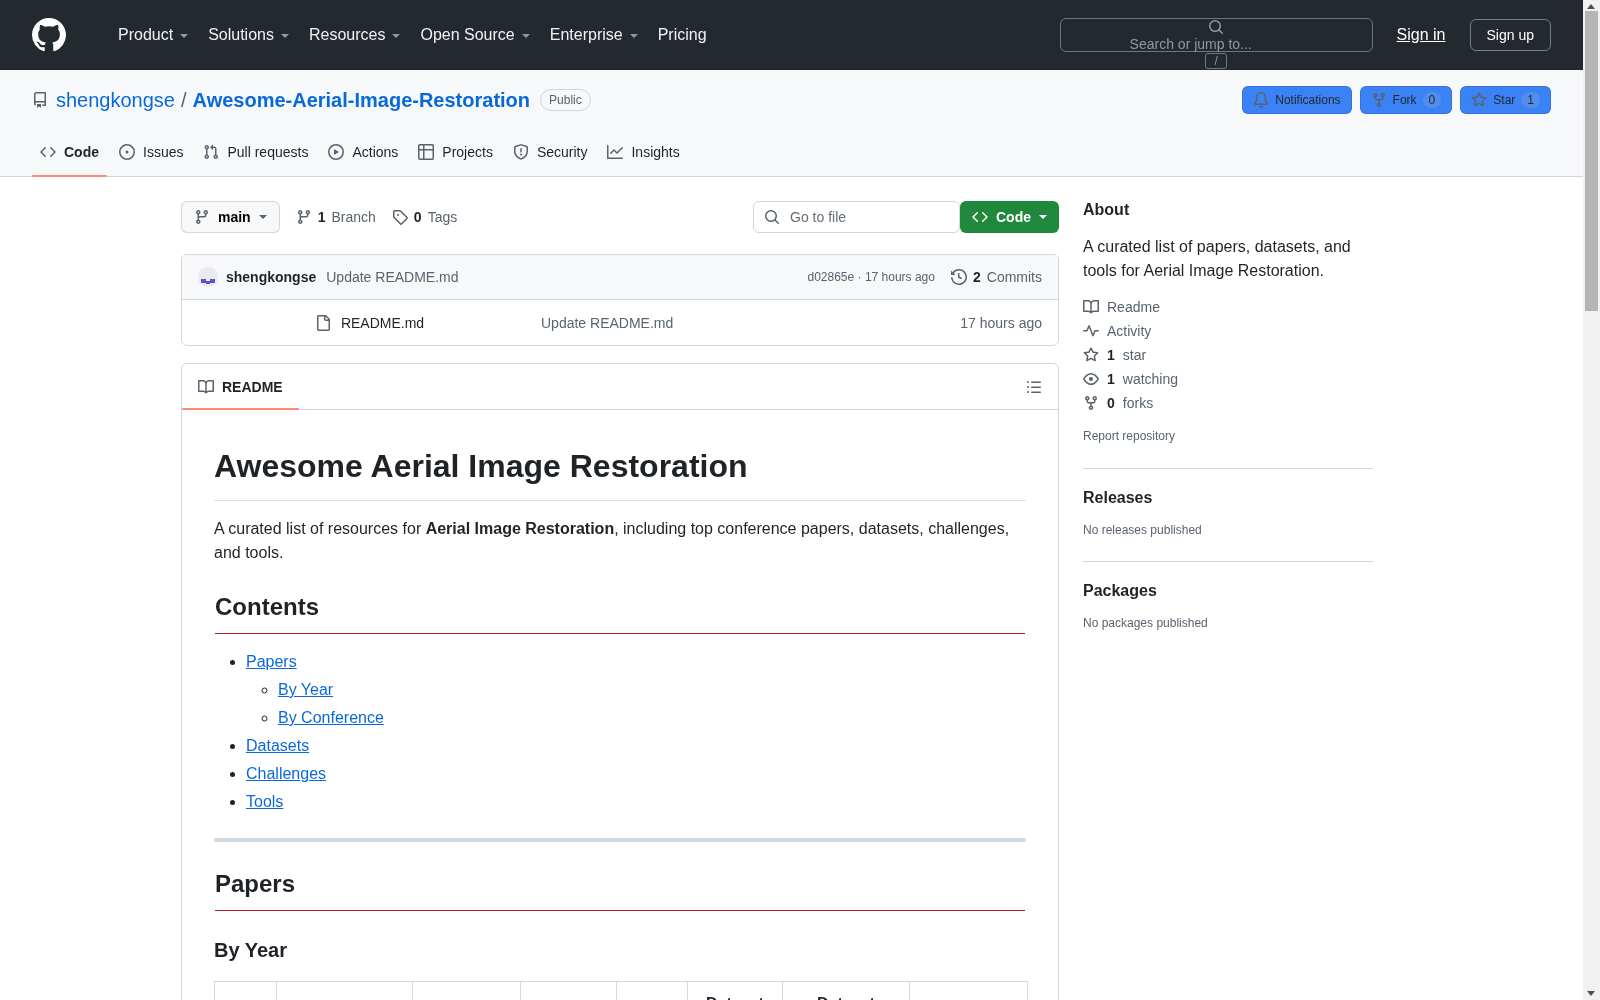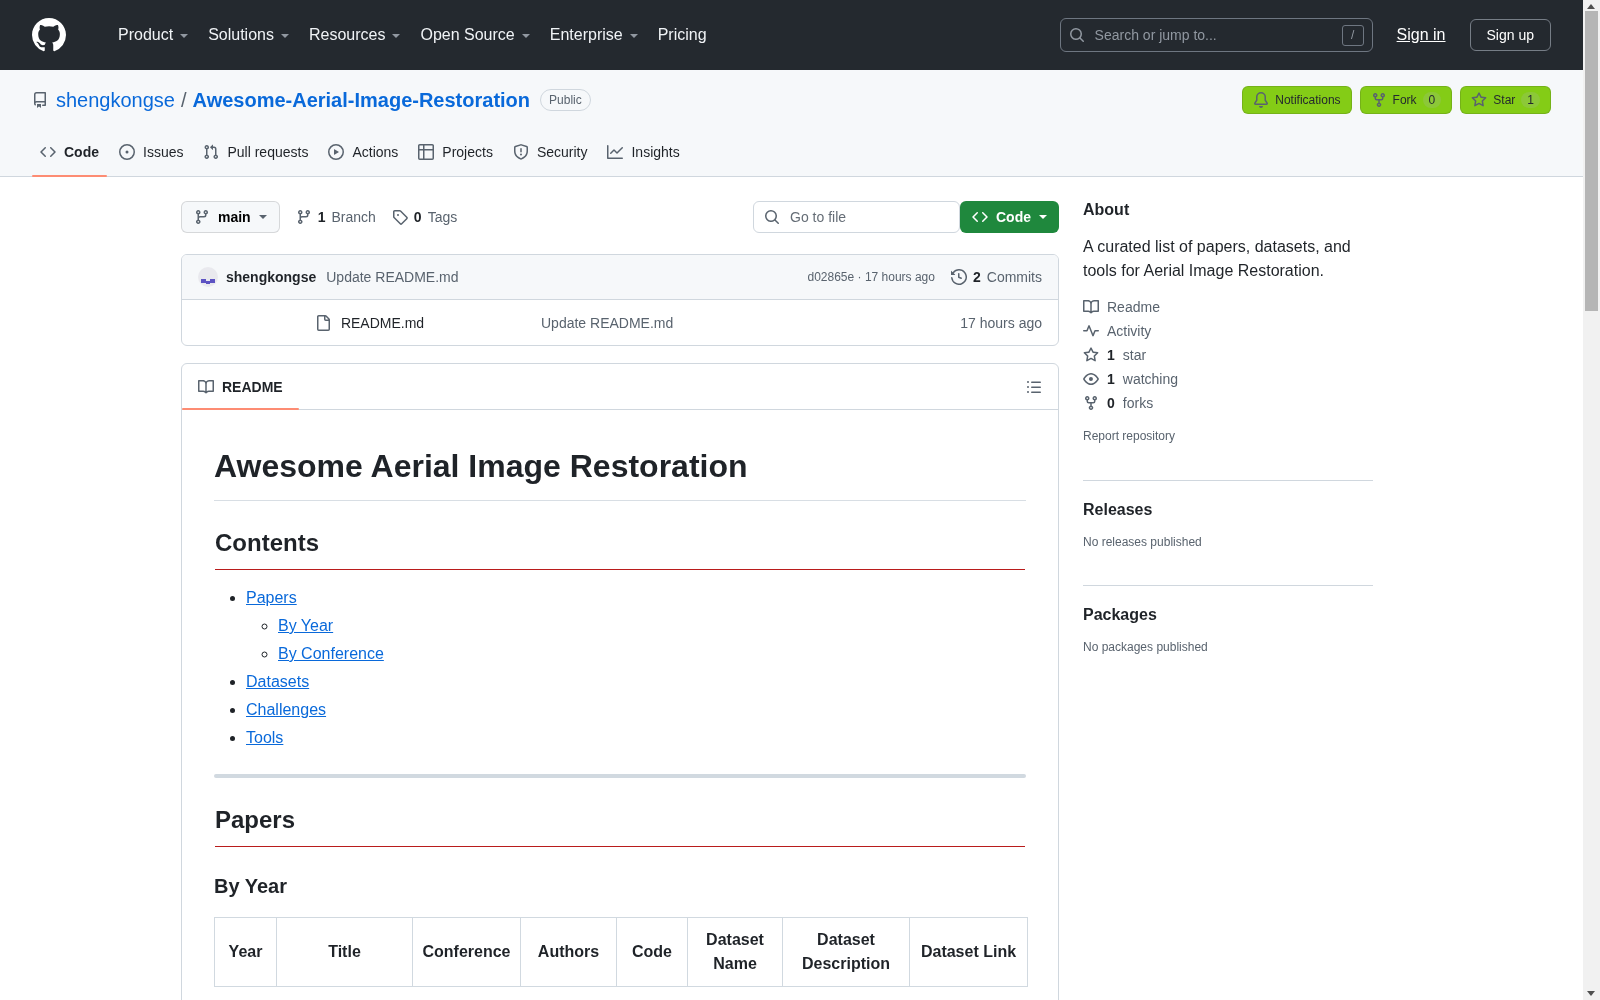--- a/index.html
+++ b/index.html
@@ -20,21 +20,21 @@
   .main-nav { display:flex; align-items:flex-end;margin-left:28px; }
   .nav-item {
     display:flex; align-items:center; gap:7px; padding:8px;
     margin-right:4px; color:#f0f3f6; font-size:16px; cursor:pointer;
   }
   .caret { width:0; height:0; border-left:4px solid transparent; border-right:4px solid transparent; border-top:4px solid currentColor; }
   .nav-caret { color:#9198a1; margin-top:2px; }
   .header-right { margin-left:auto; display:flex; align-items:center; }
   .search-box {
     width:313px; height:34px; border:1px solid #6e7681; border-radius:6px;
-    display:flex; align-items:center; padding:0 8px; margin-right:24px;
+    display:flex; align-items:center; padding:0 8px; margin-right:24px;flex-direction:column;
   }
   .search-box svg { fill:#9198a1; flex:none; }
   .search-box input {
     background:transparent; border:0; outline:none; color:#c9d1d9; flex:1;
     font-size:14px; margin-left:8px; font-family:"Liberation Sans",sans-serif;
   }
   .search-box input::placeholder { color:#9198a1; }
   .slash-key {
     width:22px; height:21px; border:1px solid #6e7681; border-radius:3px;
     color:#9198a1; font-size:12px; display:flex; align-items:center; justify-content:center;
@@ -53,21 +53,21 @@
   .bc-owner { color:#0969da; font-size:20px; text-decoration:none; cursor:pointer; }
   .bc-sep { color:#59636e; font-size:20px; padding:0 6px; }
   .bc-name { color:#0969da; font-size:20px; font-weight:700; text-decoration:none; cursor:pointer; }
   .visibility-badge {
     margin-left:10px; font-size:12px; color:#59636e; border:1px solid #d0d7de;
     border-radius:2em; padding:1px 8px; line-height:18px;
   }
   .repo-actions { margin-left:auto; display:flex; gap:8px; }
   .btn-sm {
     display:flex; align-items:center; gap:6px; height:28px; padding:0 10px;
-    background:#84cc16; border:1px solid rgba(31,35,40,0.15); border-radius:6px;
+    background:#3b82f6; border:1px solid rgba(31,35,40,0.15); border-radius:6px;
     font-size:12px; font-weight:500; color:#24292f; cursor:pointer;
   }
   .btn-sm svg { fill:#59636e; }
   .counter {
     background:rgba(175,184,193,0.2); border-radius:2em; font-size:12px;
     padding:1px 6px; font-weight:500;
   }
   .repo-tabs { display:flex; margin-top:14px; }
   .tab {
     display:flex; align-items:center; gap:8px; padding:0 8px; margin-right:4px;
@@ -175,21 +175,21 @@
   .markdown table { border-collapse:collapse; width:100%; table-layout:fixed; text-align:center; }
   .markdown th { border:1px solid #d1d9e0; padding:10px 6px; font-weight:600; vertical-align:middle; }
 
   
   .sidebar h2 { font-size:16px; font-weight:600; margin:0 0 16px; }
   .about-desc { font-size:16px; margin:0 0 16px; line-height:1.5; }
   .stat { display:flex; align-items:center; gap:8px; color:#59636e; font-size:14px; margin-bottom:8px; cursor:pointer; }
   .stat svg { fill:#59636e; flex:none; }
   .stat b { color:#1f2328; font-weight:600; }
   .report-link { font-size:12px; color:#59636e; margin-top:10px; cursor:pointer; display:inline-block; }
-  .side-section { border-top:1px solid #d0d7de; margin-top:36px; padding-top:20px; }
+  .side-section { border-top:1px solid #d0d7de; margin-top:24px; padding-top:20px; }
   .empty-note { font-size:12px; color:#59636e; }
 
   
   .scrollbar { position:absolute; top:0; right:0; width:17px; height:1000px; background:#f1f1f1; }
   .sb-arrow-up, .sb-arrow-down { position:absolute; left:4px; width:0; height:0; border-left:4px solid transparent; border-right:4px solid transparent; }
   .sb-arrow-up { top:4px; border-bottom:5px solid #505050; }
   .sb-arrow-down { bottom:4px; border-top:5px solid #505050; }
   .sb-thumb { position:absolute; top:11px; left:2px; width:13px; height:300px; background:#b5b5b5; cursor:grab; }
 </style>
 </head>
@@ -409,20 +409,21 @@
           </div>
           <span class="outline-btn">
             <svg width="16" height="16" viewBox="0 0 16 16">
                 <path d="M5.75 2.5h8.5a.75.75 0 0 1 0 1.5h-8.5a.75.75 0 0 1 0-1.5Zm0 5h8.5a.75.75 0 0 1 0 1.5h-8.5a.75.75 0 0 1 0-1.5Zm0 5h8.5a.75.75 0 0 1 0 1.5h-8.5a.75.75 0 0 1 0-1.5ZM2 14a1 1 0 1 1 0-2 1 1 0 0 1 0 2Zm1-6a1 1 0 1 1-2 0 1 1 0 0 1 2 0ZM2 4a1 1 0 1 1 0-2 1 1 0 0 1 0 2Z"></path>
               </svg>
           </span>
         </div>
 
         <div class="markdown">
           <h1>Awesome Aerial Image Restoration</h1>
+          <p><span>A curated list of resources for </span><b>Aerial Image Restoration</b><span>, including top conference papers, datasets, challenges, and tools.</span></p>
 
           <h2>Contents</h2>
           <ul>
             <li>
               <a>Papers</a>
               <ul>
                 <li><a>By Year</a></li>
                 <li><a>By Conference</a></li>
               </ul>
             </li>

